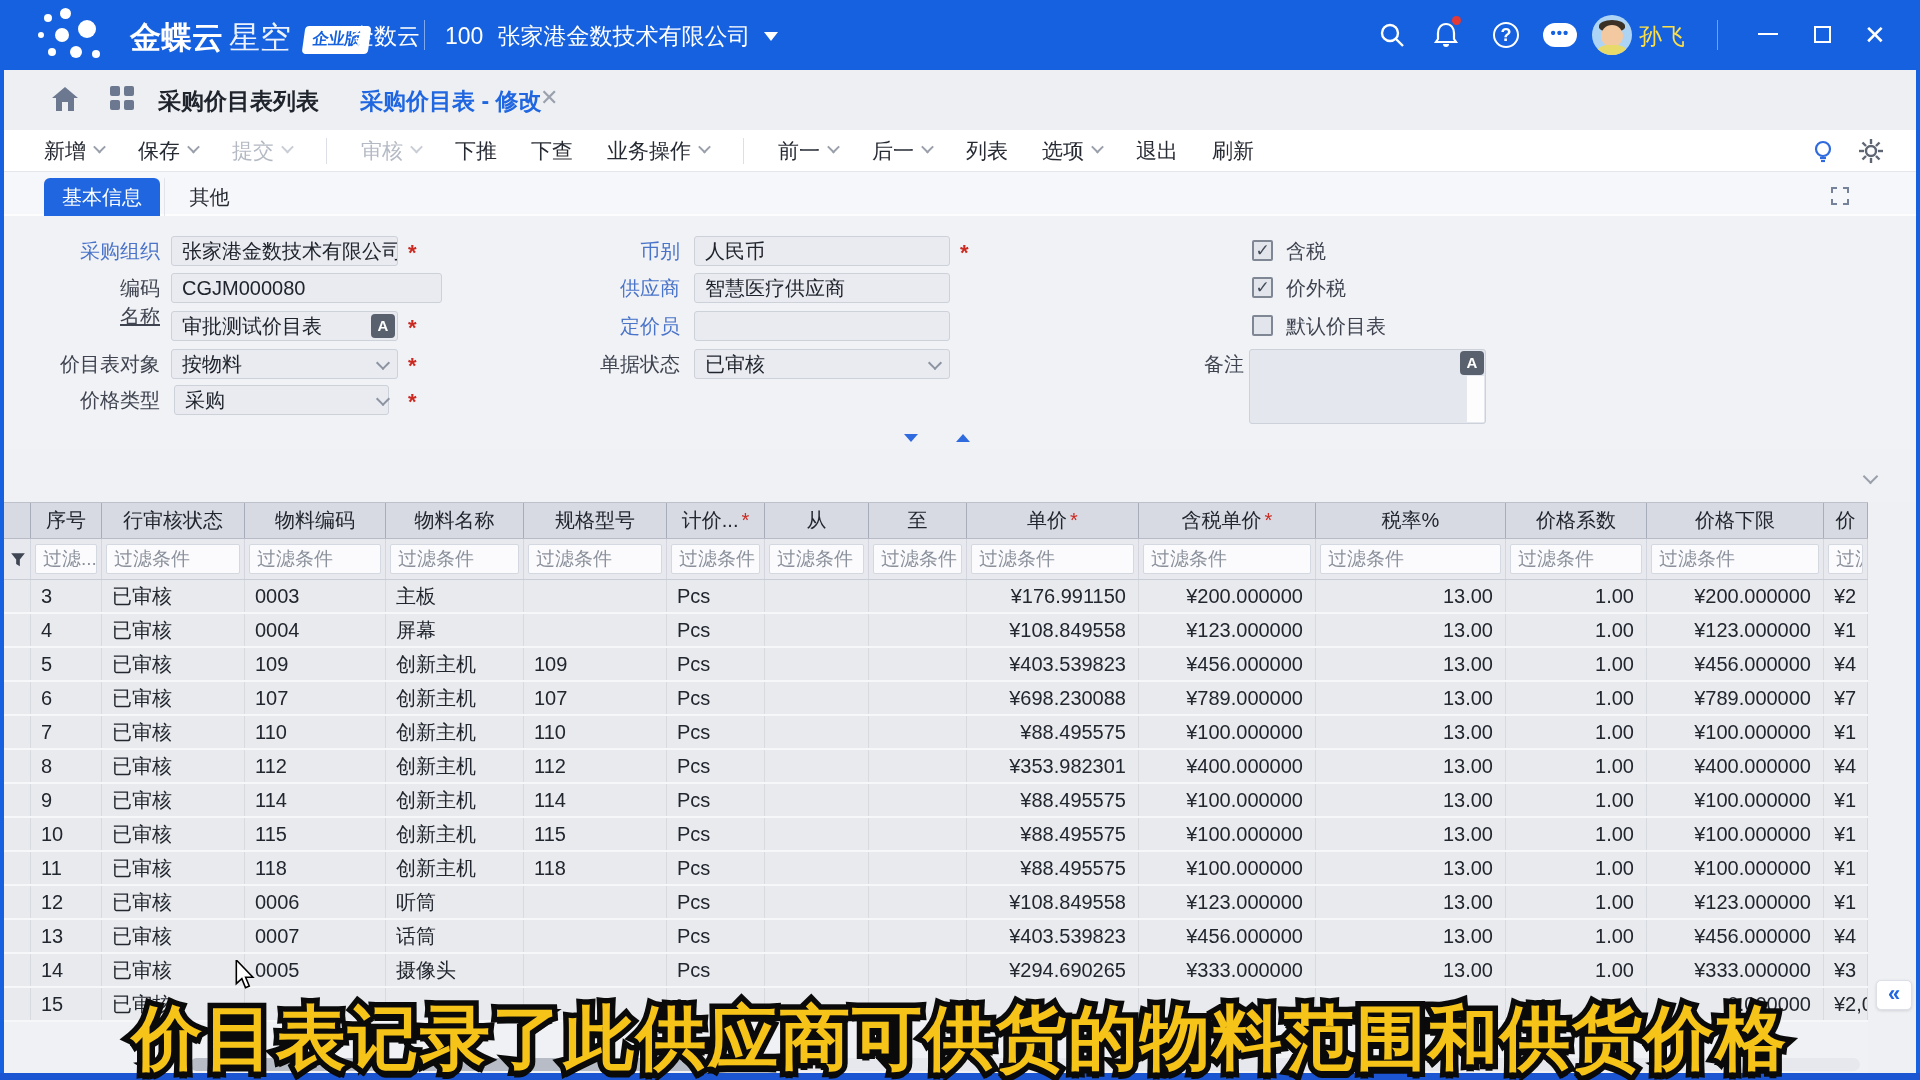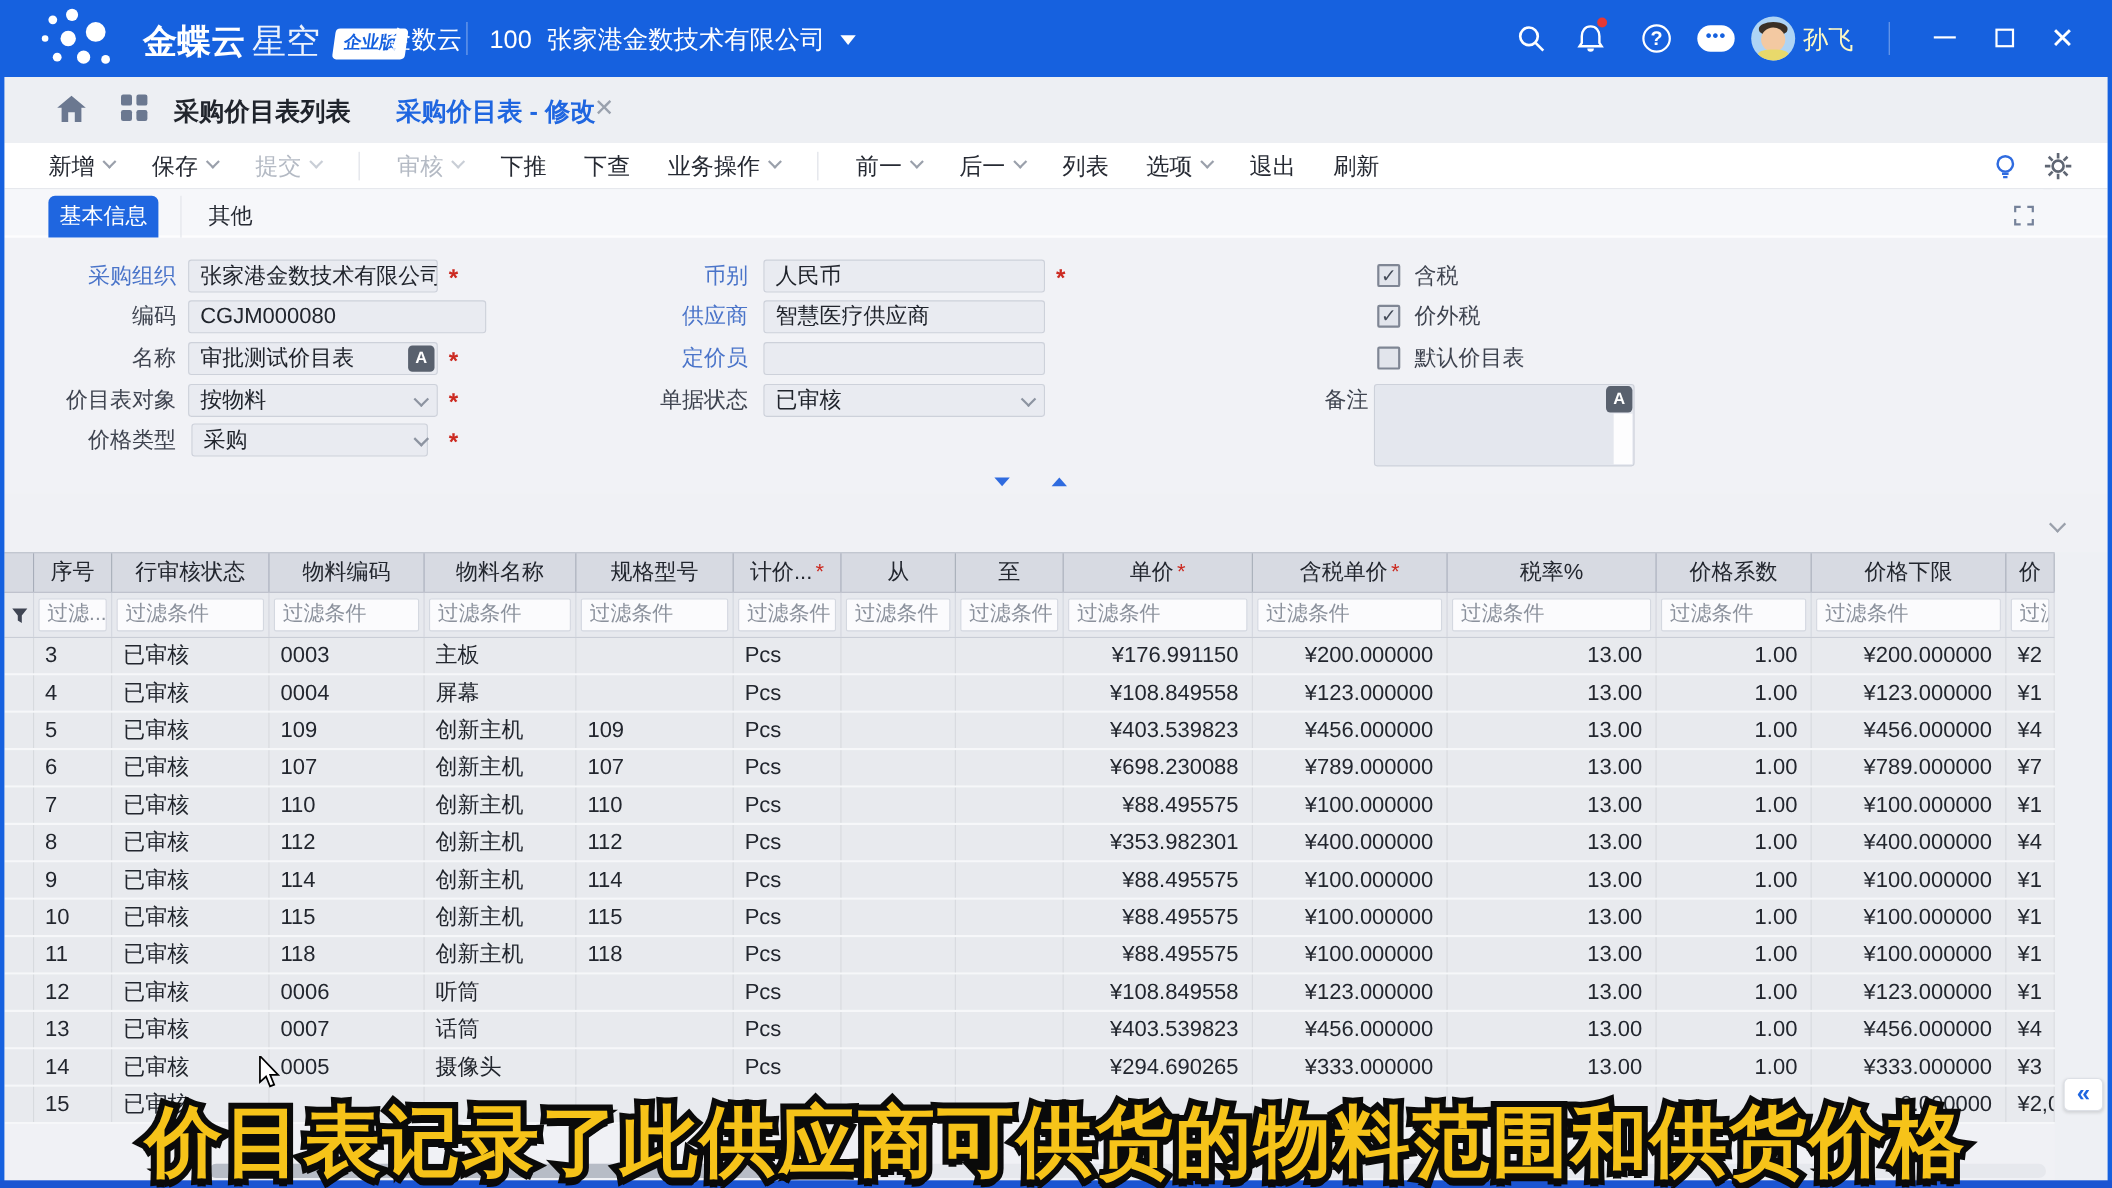--- a/index.html
+++ b/index.html
@@ -19,21 +19,21 @@
   .company { position:absolute; left:445px; top:21px; color:#fff; font-size:23px; white-space:nowrap; }
   .company .num { margin-right:14px; }
   .caret-down-w { display:inline-block; margin-left:14px; width:0; height:0; border-left:7px solid transparent; border-right:7px solid transparent; border-top:9px solid #fff; vertical-align:3px; }
   .topicon { position:absolute; top:0; height:70px; display:flex; align-items:center; justify-content:center; }
   .qmark { width:26px; height:26px; border:2px solid #fff; border-radius:50%; color:#fff; font-size:18px; font-weight:bold; text-align:center; line-height:23px; }
   .pill { width:34px; height:24px; background:#fff; border-radius:12px; color:#1661df; font-size:15px; font-weight:bold; text-align:center; line-height:20px; letter-spacing:1px; }
   .avatar { width:40px; height:40px; border-radius:50%; background:#aed4f5; overflow:hidden; position:relative; }
   .avatar .face { position:absolute; left:9px; top:10px; width:22px; height:22px; background:#f3c9a2; border-radius:50%; }
   .avatar .hair { position:absolute; left:7px; top:5px; width:26px; height:12px; background:#3a3026; border-radius:50% 50% 40% 40%; }
   .avatar .shirt { position:absolute; left:6px; top:30px; width:28px; height:12px; background:#e8d96b; border-radius:40%; }
-  .uname { position:absolute; left:1639px; top:21px; color:#fef9c3; font-size:23px; }
+  .uname { position:absolute; left:1639px; top:21px; color:#fde047; font-size:23px; }
   .vsep { position:absolute; left:1717px; top:20px; width:1px; height:30px; background:rgba(255,255,255,.4); }
   .win-min { position:absolute; left:1758px; top:33px; width:20px; height:2px; background:#fff; }
   .win-max { position:absolute; left:1814px; top:26px; width:17px; height:17px; border:2px solid #fff; }
   .win-close { position:absolute; left:1864px; top:20px; color:#fff; font-size:26px; font-weight:300; }
 
   
   .frame-l { position:absolute; left:0; top:70px; width:4px; bottom:0; background:#1661df; z-index:40; }
   .frame-r { position:absolute; right:0; top:70px; width:4px; bottom:0; background:#1661df; z-index:40; }
   .frame-b { position:absolute; left:0; bottom:0; width:1920px; height:7px; background:#1b55d2; z-index:40; }
 
@@ -52,21 +52,21 @@
   .tb-btn { font-size:21px; color:#262a33; margin-right:34px; white-space:nowrap; display:flex; align-items:center; }
   .tb-btn.disabled { color:#b4bac4; }
   .tb-btn .chev { width:9px; height:9px; border-right:2px solid #9aa0ab; border-bottom:2px solid #9aa0ab; transform:rotate(45deg) translate(-1px,-1px); display:inline-block; margin-left:9px; margin-bottom:4px; }
   .tb-btn.disabled .chev { border-color:#c9ced6; }
   .tb-divider { width:1px; height:26px; background:#dcdfe5; margin-right:34px; }
   .tb-right { position:absolute; right:36px; top:8px; display:flex; gap:22px; align-items:center; }
 
   
   .formpanel { position:absolute; left:4px; top:172px; width:1912px; height:277px; background:#f1f2f6; }
   .ftabs { position:absolute; left:0; top:0; width:100%; height:44px; background:#f6f7fa; border-bottom:2px solid #fdfdfe; }
-  .ftab-basic { position:absolute; left:40px; top:6px; width:100px; height:38px; background:#1f66e0; border-radius:6px 6px 0 0; color:#fff; font-size:20px; text-align:center; line-height:38px; }
+  .ftab-basic { position:absolute; left:40px; top:6px; width:116px; height:38px; background:#1f66e0; border-radius:6px 6px 0 0; color:#fff; font-size:20px; text-align:center; line-height:38px; }
   .ftab-other { position:absolute; left:160px; top:6px; width:90px; height:38px; color:#262a33; font-size:20px; text-align:center; line-height:38px; border-left:1px solid #e1e4ea; }
   .fs-ic { position:absolute; left:1826px; top:14px; }
   .fld-label { position:absolute; width:140px; text-align:right; font-size:20px; color:#3f4450; line-height:30px; white-space:nowrap; }
   .fld-label.blue { color:#4a74c9; }
   .fld { position:absolute; height:30px; background:#e9ebf1; border:1px solid #cdd1da; border-radius:3px; font-size:20px; color:#20242c; line-height:28px; padding:0 10px; white-space:nowrap; overflow:hidden; }
   .fld .fchev { position:absolute; right:10px; top:9px; width:10px; height:10px; border-right:2px solid #8d94a1; border-bottom:2px solid #8d94a1; transform:rotate(45deg); }
   .a-ic { position:absolute; width:24px; height:24px; background:#59616e; border-radius:4px; color:#fff; font-size:15px; font-weight:bold; text-align:center; line-height:24px; }
   .req { position:absolute; color:#cc2a21; font-size:22px; font-weight:bold; }
   .cb { position:absolute; width:21px; height:21px; background:#e2e5ec; border:2px solid #7f8694; border-radius:2px; color:#444b58; font-size:17px; font-weight:bold; text-align:center; line-height:18px; }
   .cb-label { position:absolute; font-size:20px; color:#3f4450; line-height:30px; }
@@ -278,21 +278,21 @@
       </div>
     </div>
 
     <div class="fld-label blue" style="left:16px;top:64px;">采购组织</div>
     <div class="fld" style="left:167px;top:64px;width:227px;">张家港金数技术有限公司</div>
     <div class="req" style="left:404px;top:68px;">*</div>
 
     <div class="fld-label" style="left:16px;top:101px;">编码</div>
     <div class="fld" style="left:167px;top:101px;width:271px;">CGJM000080</div>
 
-    <div class="fld-label" style="left:16px;top:139px;">名称</div>
+    <div class="fld-label" style="left:16px;top:129px;text-decoration:underline;">名称</div>
     <div class="fld" style="left:167px;top:139px;width:227px;">审批测试价目表</div>
     <div class="a-ic" style="left:367px;top:142px;">A</div>
     <div class="req" style="left:404px;top:143px;">*</div>
 
     <div class="fld-label" style="left:16px;top:177px;">价目表对象</div>
     <div class="fld" style="left:167px;top:177px;width:227px;">按物料</div>
     <div class="fld" style="left:167px;top:177px;width:227px;background:none;border:none;">
         <span class="fchev"></span>
       </div>
     <div class="req" style="left:404px;top:181px;">*</div>

